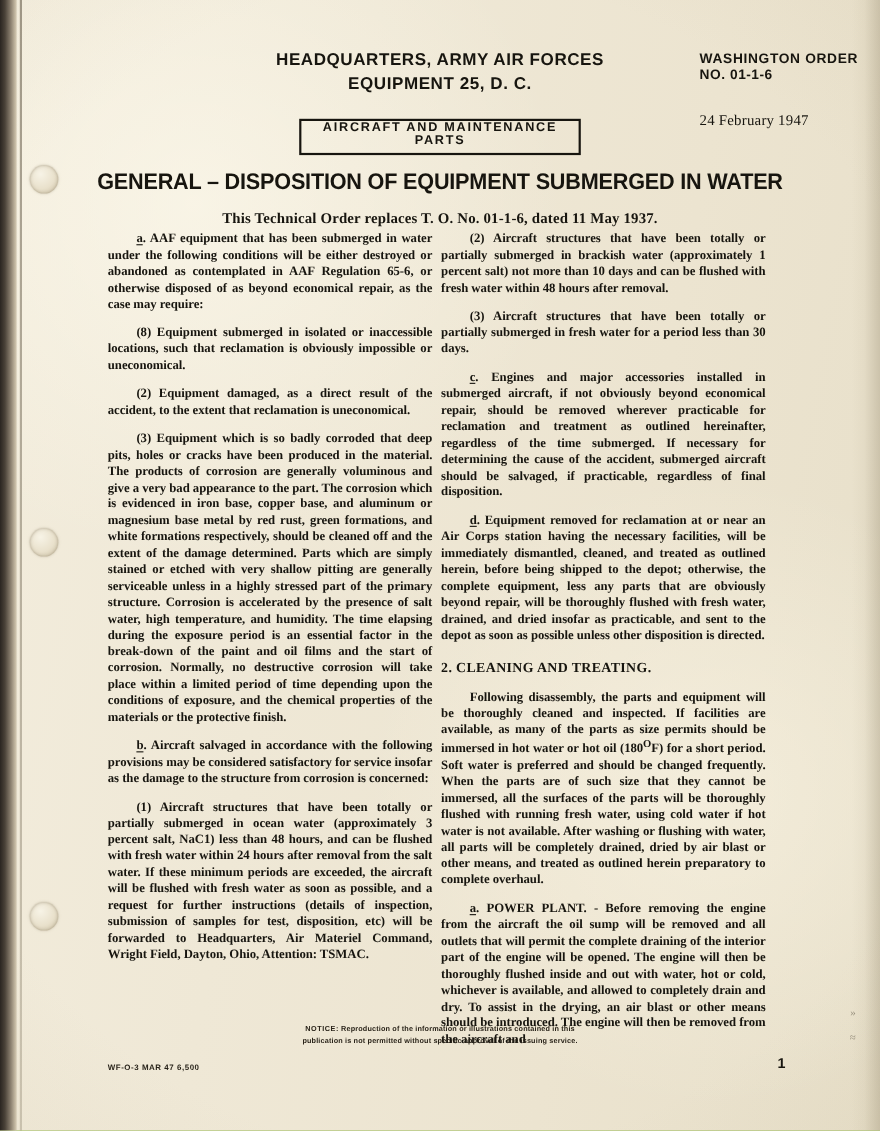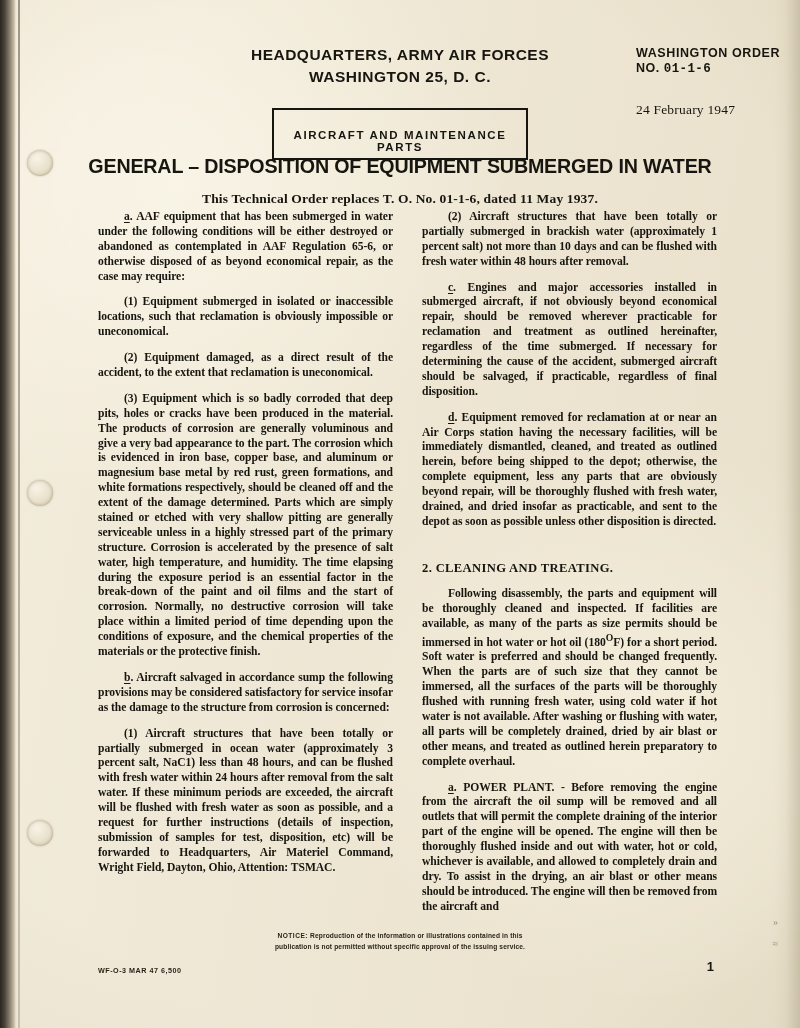--- a/index.html
+++ b/index.html
@@ -92,42 +92,42 @@
   #to-number-row {
     display: block;
     margin-top: 1px;
     font-size: 12.5px;
   }
   #to-number-label {
     font-weight: bold;
     letter-spacing: 0.5px;
   }
   #to-number-value {
-    font-family: Liberation Mono, monospace;
+    font-family: Liberation Sans, sans-serif;
     font-weight: bold;
     font-size: 12.5px;
     letter-spacing: 0.4px;
     margin-left: 4px;
   }
   #doc-date {
     position: absolute;
     left: 636px; top: 58px;
     font-family: "Liberation Serif", serif;
     font-weight: normal;
     font-size: 13.5px;
     letter-spacing: 0.2px;
   }
   
   #parts-stamp {
     position: absolute;
     left: 272px; top: 64px;
     width: 256px;
     box-sizing: border-box;
     border: 2.5px solid #17150f;
-    padding: 19px 0 5px 0;
+    padding: 0 0 5px 0;
     text-align: center;
     font-family: "Liberation Sans", "DejaVu Sans", sans-serif;
     font-weight: bold;
     font-size: 11.5px;
     letter-spacing: 1.6px;
   }
 
   
   #title-area {
     position: absolute;
@@ -163,30 +163,30 @@
     top: 0;
     width: 295px;
     font-size: 11.6px;
     line-height: 1.285;
     text-align: justify;
     text-justify: inter-word;
     font-weight: bold;
     letter-spacing: -0.05px;
   }
   #col-left  { left: 0; }
-  #col-right { left: 324px; }
+  #col-right { left: 303px; }
 
   .sec-head {
     font-weight: bold;
     font-size: 12.6px;
     letter-spacing: 0.35px;
     margin: 0 0 11px 0;
     text-align: left;
   }
-  .sec-head.spaced { margin-top: 30px; }
+  .sec-head.spaced { margin-top: 14px; }
   p.para {
     margin: 0 0 11px 0;
     text-indent: 26px;
   }
   p.para.sub {
     text-indent: 26px;
   }
   p.para:last-child { margin-bottom: 0; }
   .lead {
     text-decoration: underline;
@@ -243,21 +243,21 @@
   <div class="punch-hole" style="top:480px;"></div>
   <div class="punch-hole" style="top:820px;"></div>
   <div id="right-edge"></div>
 
   <div id="content">
 
     <div id="header">
 
       <div id="hq-block">
         <span class="hq-line">HEADQUARTERS, ARMY AIR FORCES</span>
-        <span class="hq-line">WASHINGTON 25, D. C.</span>
+        <span class="hq-line">EQUIPMENT 25, D. C.</span>
       </div>
 
       <div id="to-block">
         <span id="to-title">WASHINGTON ORDER</span>
         <span id="to-number-row">
           <span id="to-number-label">NO.</span><span id="to-number-value">01-1-6</span>
         </span>
       </div>
 
       <div id="doc-date">24 February 1947</div>
@@ -270,35 +270,36 @@
       <div id="doc-subtitle">This Technical Order replaces T. O. No. 01-1-6, dated 11 May 1937.</div>
     </div>
 
     <div id="columns">
 
       <div class="column" id="col-left">
 
 
         <p class="para"><span class="lead">a</span><span>.  AAF equipment that has been submerged in water under the following conditions will be either destroyed or abandoned as contemplated in AAF Regulation 65-6, or otherwise disposed of as beyond economical repair, as the case may require:</span></p>
 
-        <p class="para sub">(1)  Equipment submerged in isolated or inaccessible locations, such that reclamation is obviously impossible or uneconomical.</p>
+        <p class="para sub">(8)  Equipment submerged in isolated or inaccessible locations, such that reclamation is obviously impossible or uneconomical.</p>
 
         <p class="para sub">(2)  Equipment damaged, as a direct result of the accident, to the extent that reclamation is uneconomical.</p>
 
         <p class="para sub">(3)  Equipment which is so badly corroded that deep pits, holes or cracks have been produced in the material.  The products of corrosion are generally voluminous and give a very bad appearance to the part.  The corrosion which is evidenced in iron base, copper base, and aluminum or magnesium base metal by red rust, green formations, and white formations respectively, should be cleaned off and the extent of the damage determined.  Parts which are simply stained or etched with very shallow pitting are generally serviceable unless in a highly stressed part of the primary structure.  Corrosion is accelerated by the presence of salt water, high temperature, and humidity.  The time elapsing during the exposure period is an essential factor in the break-down of the paint and oil films and the start of corrosion.  Normally, no destructive corrosion will take place within a limited period of time depending upon the conditions of exposure, and the chemical properties of the materials or the protective finish.</p>
 
-        <p class="para"><span class="lead">b</span><span>.  Aircraft salvaged in accordance sump the following provisions may be considered satisfactory for service insofar as the damage to the structure from corrosion is concerned:</span></p>
+        <p class="para"><span class="lead">b</span><span>.  Aircraft salvaged in accordance with the following provisions may be considered satisfactory for service insofar as the damage to the structure from corrosion is concerned:</span></p>
 
         <p class="para sub">(1)  Aircraft structures that have been totally or partially submerged in ocean water (approximately 3 percent salt, NaC1) less than 48 hours, and can be flushed with fresh water within 24 hours after removal from the salt water.  If these minimum periods are exceeded, the aircraft will be flushed with fresh water as soon as possible, and a request for further instructions (details of inspection, submission of samples for test, disposition, etc) will be forwarded to Headquarters, Air Materiel Command, Wright Field, Dayton, Ohio, Attention:  TSMAC.</p>
       </div>
 
       <div class="column" id="col-right">
 
         <p class="para sub">(2)  Aircraft structures that have been totally or partially submerged in brackish water (approximately 1 percent salt) not more than 10 days and can be flushed with fresh water within 48 hours after removal.</p>
 
+        <p class="para sub">(3)  Aircraft structures that have been totally or partially submerged in fresh water for a period less than 30 days.</p>
 
         <p class="para"><span class="lead">c</span><span>.  Engines and major accessories installed in submerged aircraft, if not obviously beyond economical repair, should be removed wherever practicable for reclamation and treatment as outlined hereinafter, regardless of the time submerged.  If necessary for determining the cause of the accident, submerged aircraft should be salvaged, if practicable, regardless of final disposition.</span></p>
 
         <p class="para"><span class="lead">d</span><span>.  Equipment removed for reclamation at or near an Air Corps station having the necessary facilities, will be immediately dismantled, cleaned, and treated as outlined herein, before being shipped to the depot; otherwise, the complete equipment, less any parts that are obviously beyond repair, will be thoroughly flushed with fresh water, drained, and dried insofar as practicable, and sent to the depot as soon as possible unless other disposition is directed.</span></p>
 
         <div class="sec-head spaced">2.  CLEANING AND TREATING.</div>
 
         <p class="para"><span>Following disassembly, the parts and equipment will be thoroughly cleaned and inspected.  If facilities are available, as many of the parts as size permits should be immersed in hot water or hot oil (180</span><sup>O</sup><span>F) for a short period. Soft water is preferred and should be changed frequently.  When the parts are of such size that they cannot be immersed, all the surfaces of the parts will be thoroughly flushed with running fresh water, using cold water if hot water is not available.  After washing or flushing with water, all parts will be completely drained, dried by air blast or other means, and treated as outlined herein preparatory to complete overhaul.</span></p>
 
         <p class="para"><span class="lead">a</span><span>.  POWER PLANT. - </span><span>Before removing the engine from the aircraft the oil sump will be removed and all outlets that will permit the complete draining of the interior part of the engine will be opened.  The engine will then be thoroughly flushed inside and out with water, hot or cold, whichever is available, and allowed to completely drain and dry.  To assist in the drying, an air blast or other means should be introduced.  The engine will then be removed from the aircraft and</span></p>

